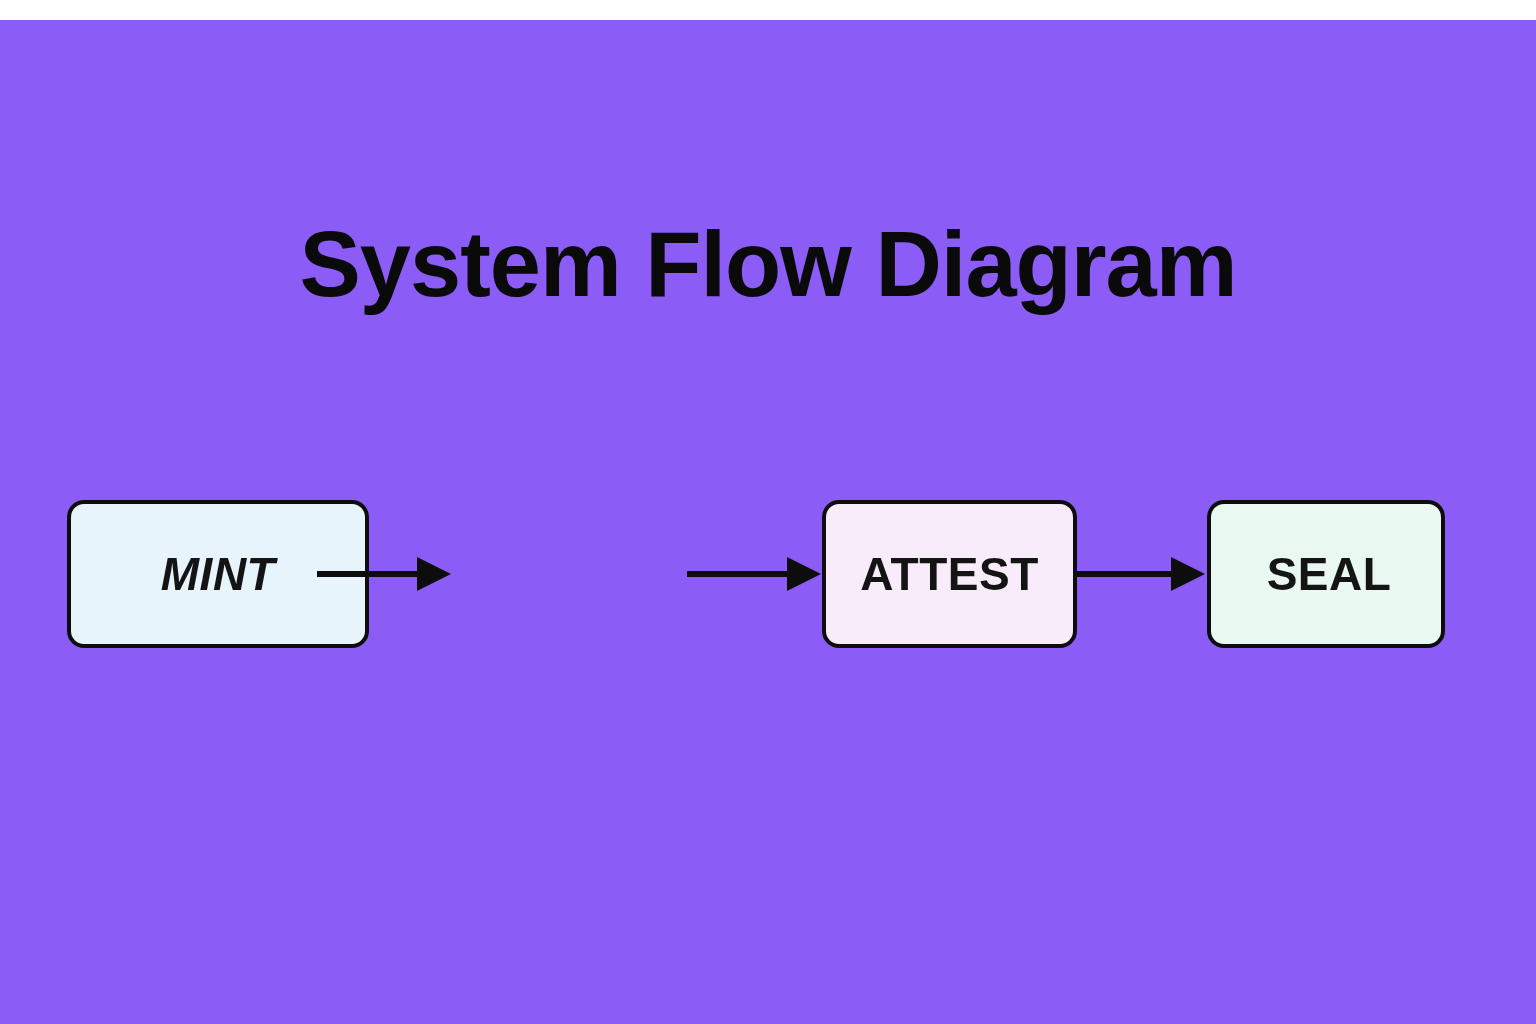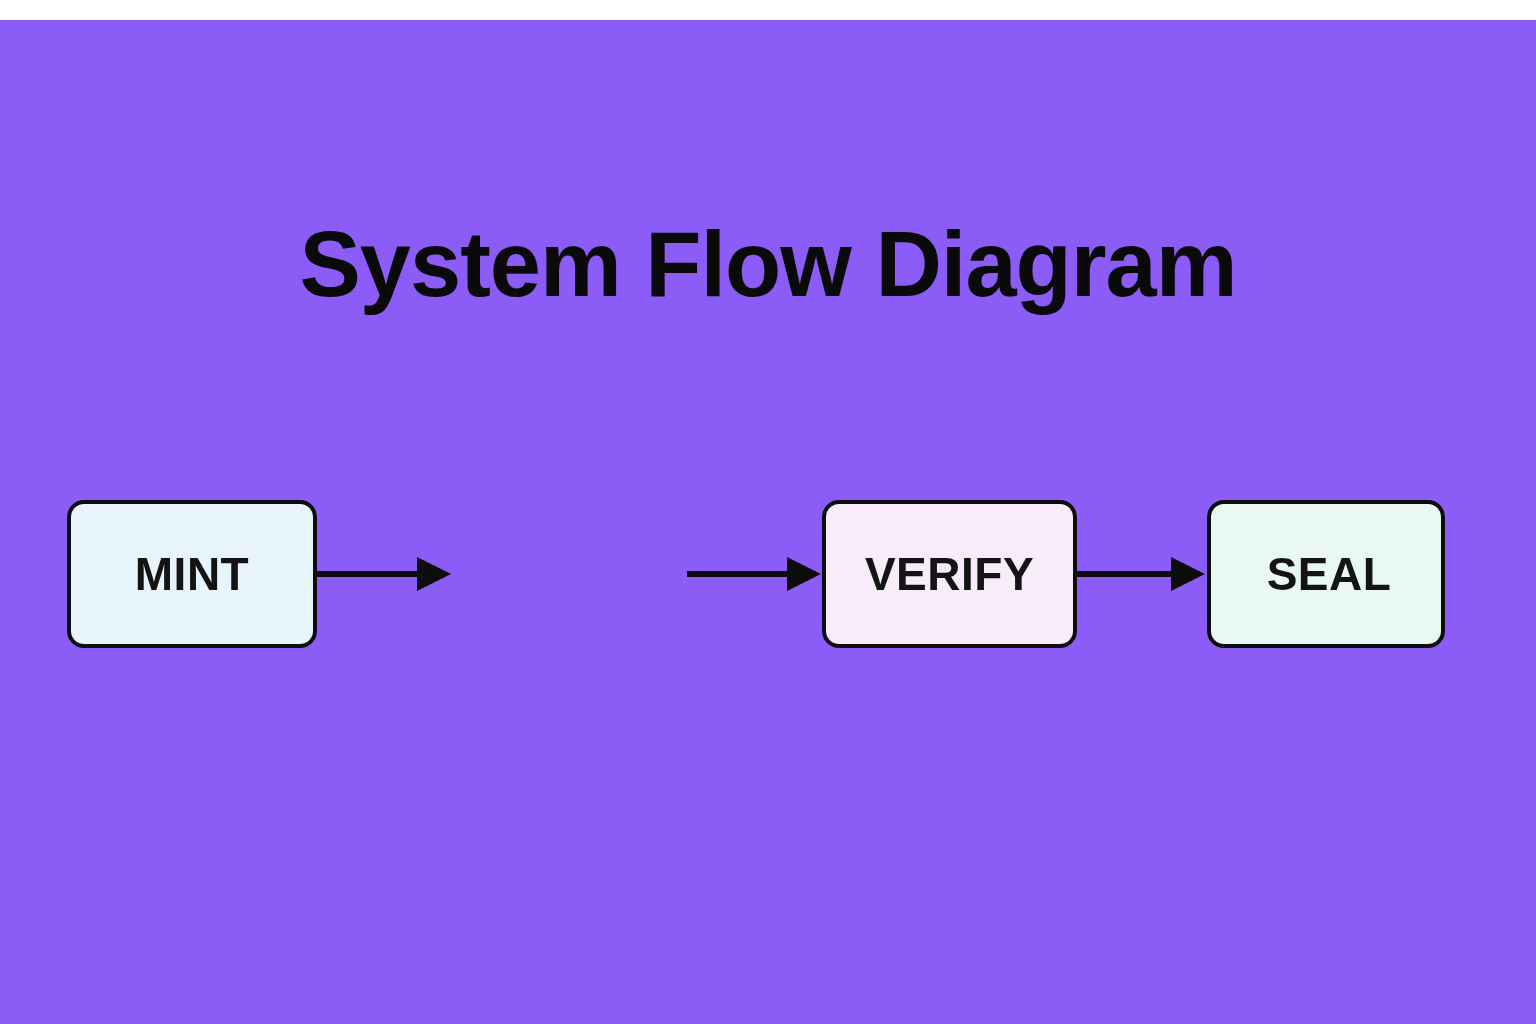--- a/index.html
+++ b/index.html
@@ -36,21 +36,21 @@
     border: 4.5px solid #0d0d0d;
     border-radius: 17px;
     display: flex;
     align-items: center;
     justify-content: center;
     font-size: 46px;
     font-weight: 600;
     color: #141414;
     letter-spacing: 0.5px;
   }
-  .node-mint   { left: 67px;   width: 250px; }
+  .node-mint   { left: 67px;   width: 302px; font-style: italic; }
   .node-verify { left: 453px;  width: 234px; }
   .node-attest { left: 822px;  width: 255px; }
   .node-seal   { left: 1207px; width: 238px; padding-left: 6px; }
 
   .arrow {
     position: absolute;
     top: 537px;
     height: 34px;
     display: flex;
     align-items: center;
@@ -85,21 +85,21 @@
     <div class="arrow-line"></div>
     <div class="arrow-head"></div>
   </div>
 
 
   <div class="arrow arrow-2">
     <div class="arrow-line"></div>
     <div class="arrow-head"></div>
   </div>
 
-  <div class="flow-node node-attest" style="background-color: rgb(248, 236, 250);">VERIFY</div>
+  <div class="flow-node node-attest" style="background-color: rgb(248, 236, 250);">ATTEST</div>
 
   <div class="arrow arrow-3">
     <div class="arrow-line"></div>
     <div class="arrow-head"></div>
   </div>
 
   <div class="flow-node node-seal" style="background-color: rgb(233, 248, 240);">SEAL</div>
 
 </div>
 

